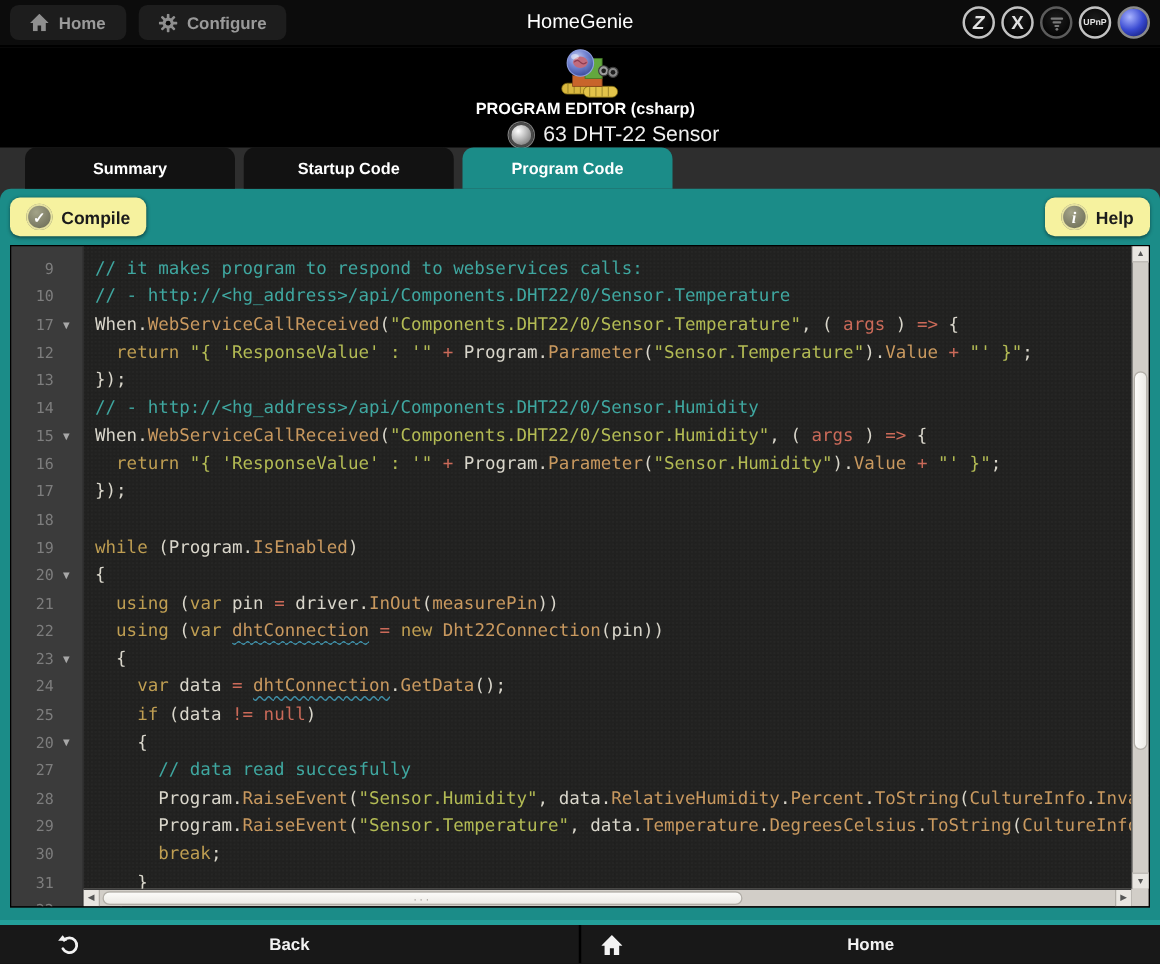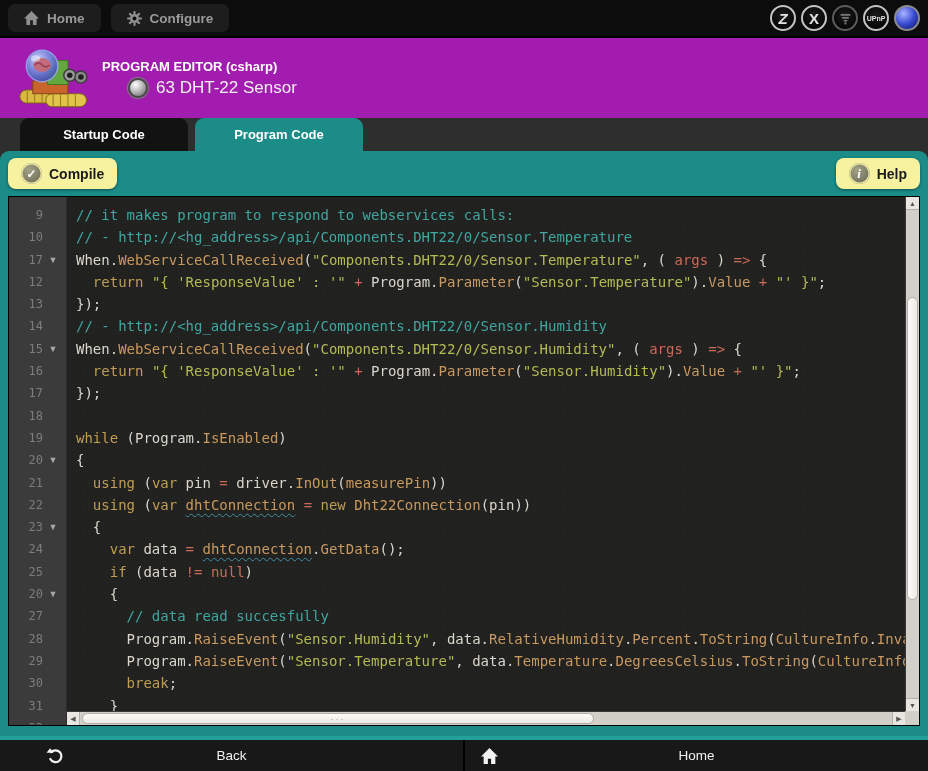--- a/index.html
+++ b/index.html
@@ -20,21 +20,21 @@
          display:flex; align-items:center; justify-content:center; color:#e2e2e2;
          font-weight:bold; background:radial-gradient(circle at 50% 38%, #1c1c1c, #040404 80%); }
   .orb.z   { font-size:15px; font-style:italic; }
   .orb.x   { font-size:15px; }
   .orb.sig { border-color:#5c5c5c; }
   .orb.upnp{ font-size:7px; }
   .orb.blue{ border-color:#8b8b8b;
              background:radial-gradient(circle at 35% 30%, #a9b4ff, #3a4bd2 50%, #141e7e 88%); }
 
   
-  .pheader { height:80px; display:flex; align-items:center; padding-left:18px; background:#a21caf; }
+  .pheader { height:80px; display:flex; align-items:center; padding-left:18px; background:#000000;flex-direction:column; }
   .robot { width:74px; height:62px; }
   .ph-text { margin-left:10px; }
   .ph-kicker { color:#fff; font-weight:bold; font-size:13px; margin-bottom:4px; }
   .ph-row { display:flex; align-items:center; gap:8px;padding-left:26px; }
   .st-orb { width:20px; height:20px; border-radius:50%;
             background:radial-gradient(circle at 35% 30%, #ffffff, #c9c9c9 35%, #8a8a8a 75%, #707070);
             border:2px solid #4a4a4a; box-shadow:0 0 0 1px #7d7d7d; }
   .ph-name { color:#f0f0f0; font-size:17px; }
 
   
@@ -98,21 +98,21 @@
   .hthumb { position:absolute; top:1px; bottom:1px; left:15px; width:512px;
             background:linear-gradient(#fcfbf9,#eceae5); border:1px solid #b2aea7;
             border-radius:7px; color:#9a968f; font-size:9px; letter-spacing:2px;
             text-align:center; line-height:10px; }
   .corner { position:absolute; right:0; bottom:0; width:14px; height:14px; background:#d2cec8; }
 
   
   .bottombar { height:31px; background:#000; display:flex; gap:2px; }
   .bsec { flex:1; background:#181818; position:relative; display:flex;
           align-items:center; justify-content:center; cursor:default; }
-  .bsec .lbl { color:#f2f2f2; font-weight:normal; font-size:13.5px; }
+  .bsec .lbl { color:#f2f2f2; font-weight:bold; font-size:13.5px; }
   .bsec .ic { position:absolute; top:50%; transform:translateY(-50%); display:flex; }
   .ic.at-l1 { left:46px; } .ic.at-l2 { left:16px; } .ic.at-r { right:10px; }
 </style>
 </head>
 <body>
 
 <div class="topbar">
   <div class="tb-btn">
     <span>
       <svg width="15" height="14" viewBox="0 0 16 15">
@@ -133,20 +133,21 @@
           <rect x="8.6" y="15" width="2.8" height="5" rx="1" transform="rotate(45 10 10)"></rect>
           <rect x="0" y="8.6" width="5" height="2.8" rx="1" transform="rotate(45 10 10)"></rect>
           <rect x="15" y="8.6" width="5" height="2.8" rx="1" transform="rotate(45 10 10)"></rect>
           <circle cx="10" cy="10" r="6"></circle>
         </g>
         <circle cx="10" cy="10" r="2.6" fill="#0c0c0c"></circle>
       </svg>
     </span>
     <span class="lbl">Configure</span>
   </div>
+  <div class="tb-title">HomeGenie</div>
   <div class="tb-icons">
     <div class="orb z">Z</div>
     <div class="orb x">X</div>
     <div class="orb sig">
       <svg width="13" height="13" viewBox="0 0 13 13">
         <g fill="#7a7a7a">
             <rect x="1.5" y="2" width="10" height="1.8" rx="0.9"></rect>
             <rect x="3" y="5" width="7" height="1.8" rx="0.9"></rect>
             <rect x="4.5" y="8" width="4" height="1.6" rx="0.8"></rect>
             <circle cx="6.5" cy="11.4" r="1.1"></circle>
@@ -191,20 +192,21 @@
   <div class="ph-text">
     <div class="ph-kicker">PROGRAM EDITOR (csharp)</div>
     <div class="ph-row">
       <span class="st-orb"></span>
       <span class="ph-name">63 DHT-22 Sensor</span>
     </div>
   </div>
 </div>
 
 <div class="tabbar">
+    <div class="tab">Summary</div>
     <div class="tab">Startup Code</div>
     <div class="tab active">Program Code</div>
   </div>
 
 <div class="panel">
   <div class="toolbar">
     <div class="ybtn">
       <span class="bic">✓</span>
       <span>Compile</span>
     </div>

